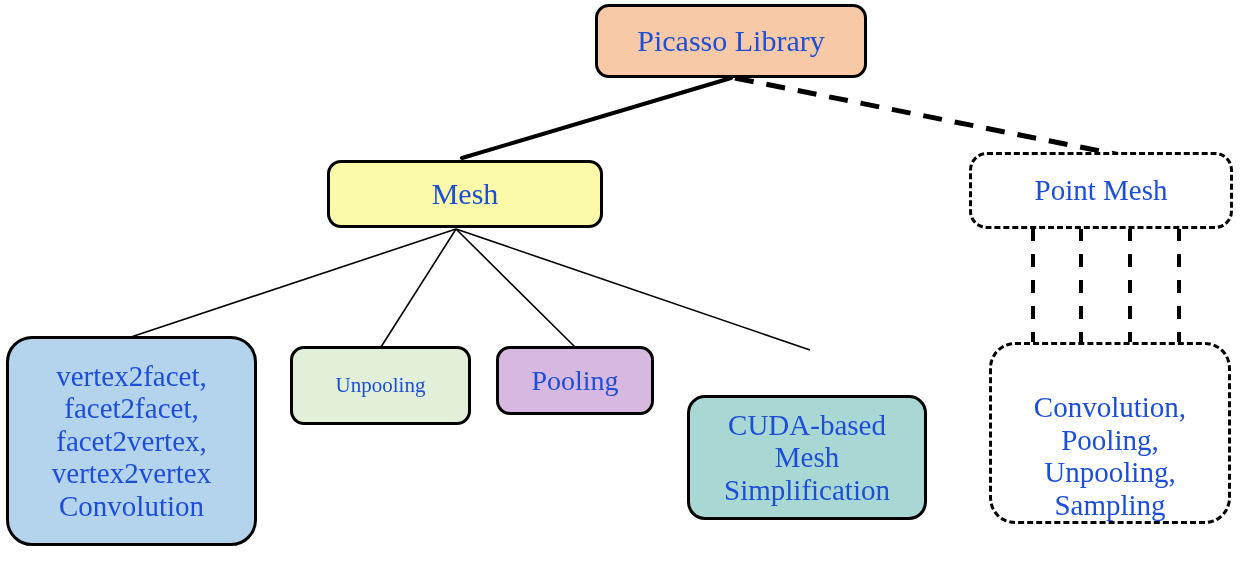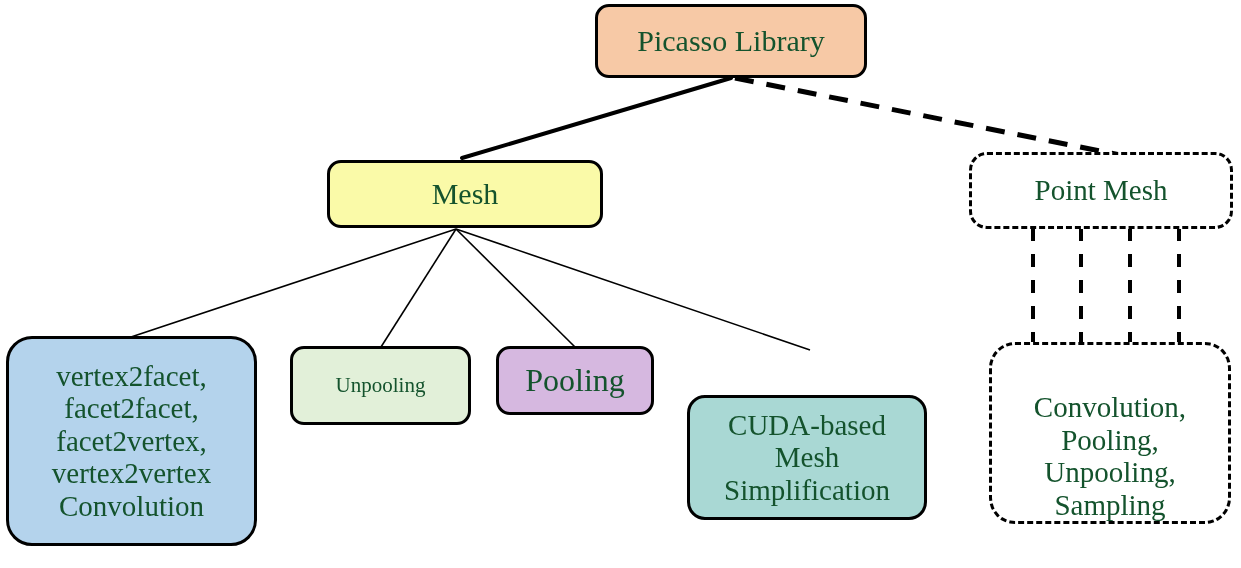--- a/index.html
+++ b/index.html
@@ -22,21 +22,21 @@
     height: 568px;
     pointer-events: none;
   }
   .node {
     position: absolute;
     box-sizing: border-box;
     display: flex;
     align-items: center;
     justify-content: center;
     text-align: center;
-    color: #14532d;
+    color: #1d4ed8;
     line-height: 1.12;
     z-index: 3;
   }
   .solid-node {
     border: 3px solid #000000;
     border-radius: 14px;
   }
   .dashed-node {
     border: 3px dashed #000000;
     border-radius: 18px;
@@ -59,21 +59,21 @@
     left: 6px; top: 336px; width: 251px; height: 210px;
     font-size: 29px;
     border-radius: 26px;
   }
   #node-unpooling {
     left: 290px; top: 346px; width: 181px; height: 79px;
     font-size: 21px;
   }
   #node-pooling {
     left: 496px; top: 346px; width: 158px; height: 69px;
-    font-size: 32px;
+    font-size: 28px;
     font-family: Liberation Serif, serif;
   }
   #node-cuda {
     left: 687px; top: 349px; width: 240px; height: 125px;
     font-size: 29px;
     border-radius: 18px;
   }
   #node-pcops {
     left: 989px; top: 342px; width: 242px; height: 182px;
     font-size: 29px;

